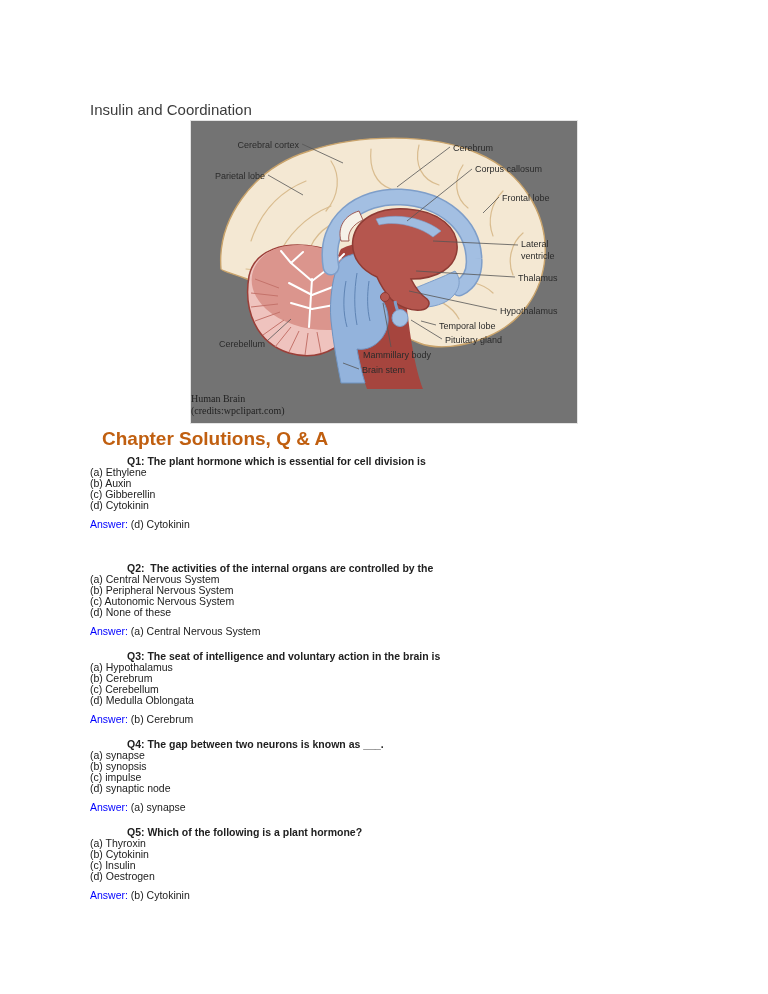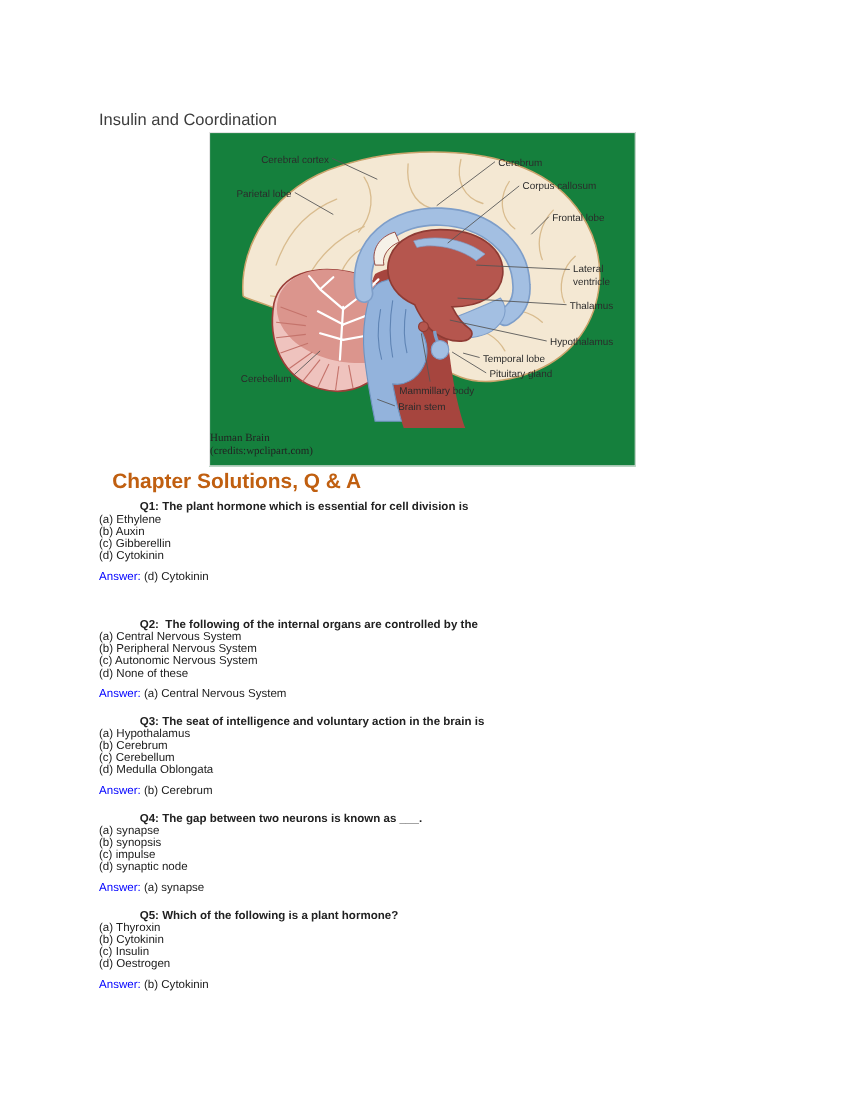--- a/index.html
+++ b/index.html
@@ -12,21 +12,21 @@
     overflow:hidden;
   }
   .doc-title {
     position:absolute; left:90px; top:101px;
     font-size:15px; color:#3c3c3c;
   }
   .figure-box {
     position:absolute; left:190px; top:120px;
     width:388px; height:304px;
     border:1px solid #e4e4e4;
-    background:#15803d;
+    background:#737373;
   }
   .figure-box svg { display:block; }
   .figure-caption {
     text-align:left;
     font-family:"Liberation Serif", serif;
     font-size:10px; line-height:12px; color:#222;
   }
   .section-heading {
     position:absolute; left:90px; top:428px;
     font-size:19px; font-weight:bold; color:#c05f10;margin-left:12px;
@@ -164,21 +164,21 @@
   <div class="qa-block gap-large">
     <div class="q-title">Q1: The plant hormone which is essential for cell division is</div>
     <div class="q-option">(a) Ethylene</div>
     <div class="q-option">(b) Auxin</div>
     <div class="q-option">(c) Gibberellin</div>
     <div class="q-option">(d) Cytokinin</div>
     <div class="q-answer"><span class="answer-label">Answer:</span><span> (d) Cytokinin</span></div>
   </div>
 
   <div class="qa-block">
-    <div class="q-title">Q2:  The following of the internal organs are controlled by the</div>
+    <div class="q-title">Q2:  The activities of the internal organs are controlled by the</div>
     <div class="q-option">(a) Central Nervous System</div>
     <div class="q-option">(b) Peripheral Nervous System</div>
     <div class="q-option">(c) Autonomic Nervous System</div>
     <div class="q-option">(d) None of these</div>
     <div class="q-answer"><span class="answer-label">Answer:</span><span> (a) Central Nervous System</span></div>
   </div>
 
   <div class="qa-block">
     <div class="q-title">Q3: The seat of intelligence and voluntary action in the brain is</div>
     <div class="q-option">(a) Hypothalamus</div>

